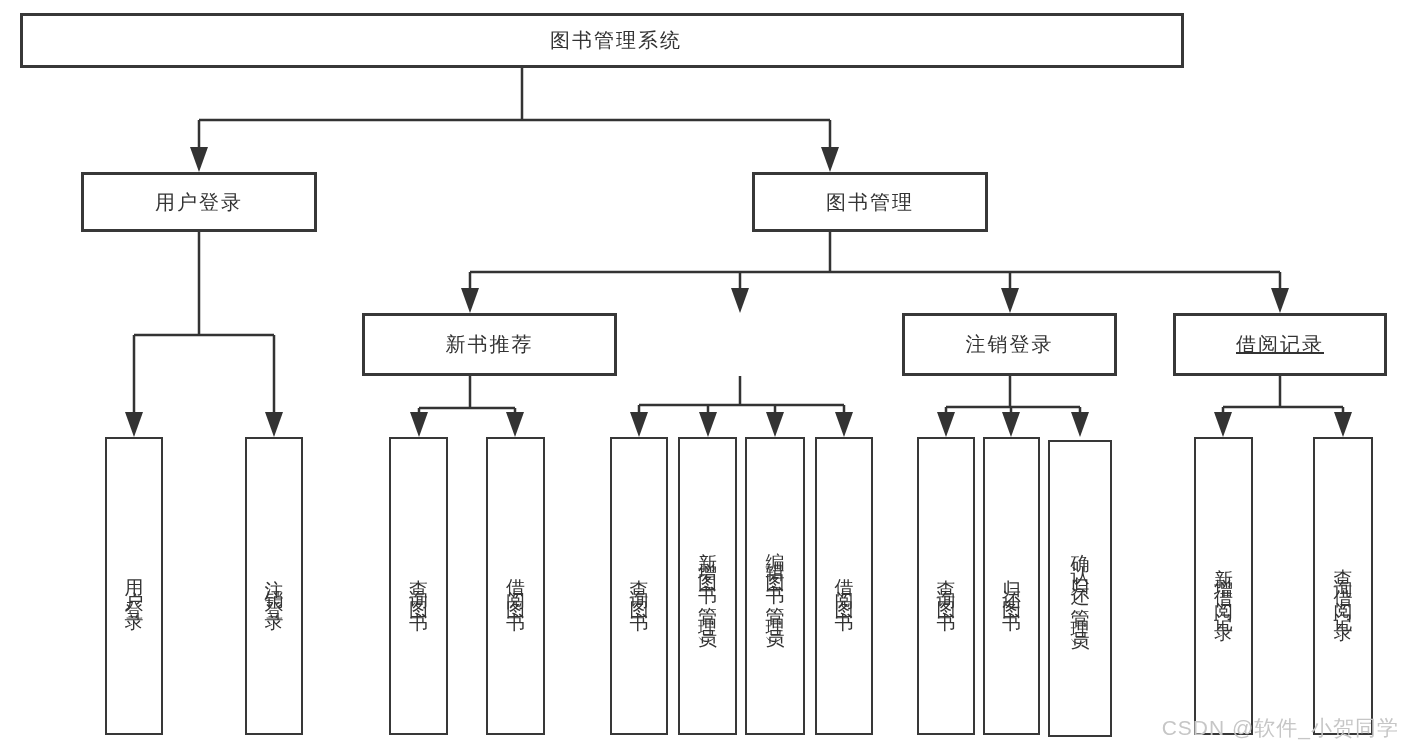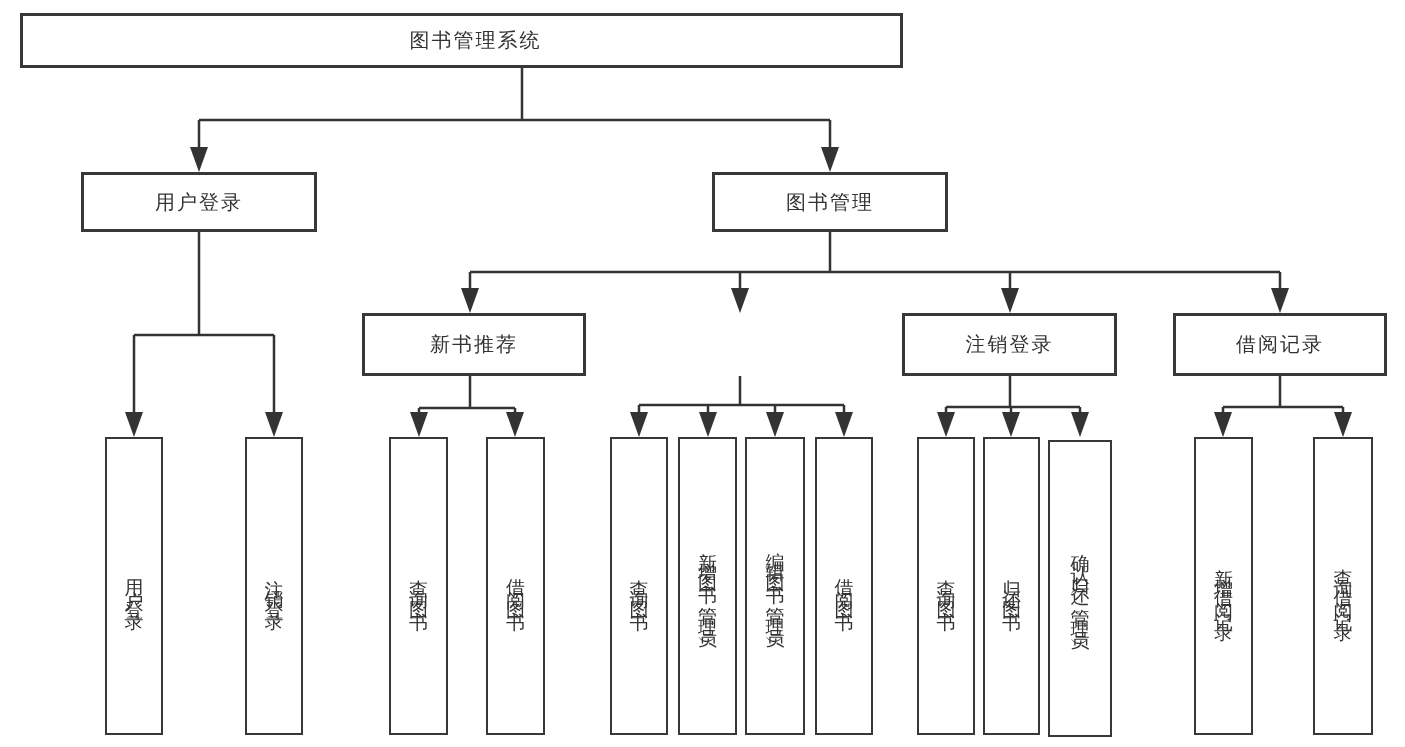--- a/index.html
+++ b/index.html
@@ -85,38 +85,38 @@
       <polygon points="766,412 784,412 775,437"></polygon>
       <polygon points="835,412 853,412 844,437"></polygon>
       <polygon points="937,412 955,412 946,437"></polygon>
       <polygon points="1002,412 1020,412 1011,437"></polygon>
       <polygon points="1071,412 1089,412 1080,437"></polygon>
       <polygon points="1214,412 1232,412 1223,437"></polygon>
       <polygon points="1334,412 1352,412 1343,437"></polygon>
     </g>
   </svg>
 
-  <div class="node hnode" style="left:20px; top:13px; width:883px; height:55px;padding-left:28px;">
+  <div class="node hnode" style="left:20px; top:13px; width:1164px; height:55px;padding-left:28px;">
     <span>图书管理系统</span>
   </div>
 
   <div class="node hnode" style="left:81px; top:172px; width:236px; height:60px;">
     <span>用户登录</span>
   </div>
-  <div class="node hnode" style="left:712px; top:172px; width:236px; height:60px;">
+  <div class="node hnode" style="left:752px; top:172px; width:236px; height:60px;">
     <span>图书管理</span>
   </div>
 
-  <div class="node hnode" style="left:362px; top:313px; width:224px; height:63px;">
+  <div class="node hnode" style="left:362px; top:313px; width:255px; height:63px;">
     <span>新书推荐</span>
   </div>
   <div class="node hnode" style="left:902px; top:313px; width:215px; height:63px;">
     <span>注销登录</span>
   </div>
-  <div class="node hnode" style="left:1173px; top:313px; width:214px; height:63px;">
+  <div class="node hnode" style="left:1173px; top:313px; width:214px; height:63px;text-decoration:underline;">
     <span>借阅记录</span>
   </div>
 
   <div class="node leaf" style="left:105px; top:437px; width:58px; height:298px;">
     <span class="vtext">用户登录</span>
   </div>
   <div class="node leaf" style="left:245px; top:437px; width:58px; height:298px;">
     <span class="vtext">注销登录</span>
   </div>
 
@@ -150,14 +150,15 @@
     <span class="vtext">确认归还（管理员）</span>
   </div>
 
   <div class="node leaf" style="left:1194px; top:437px; width:59px; height:298px;">
     <span class="vtext">新增借阅记录</span>
   </div>
   <div class="node leaf" style="left:1313px; top:437px; width:60px; height:298px;">
     <span class="vtext">查询借阅记录</span>
   </div>
 
+  <div class="watermark">CSDN @软件_小贺同学</div>
 
 </div>
 
 </body></html>

